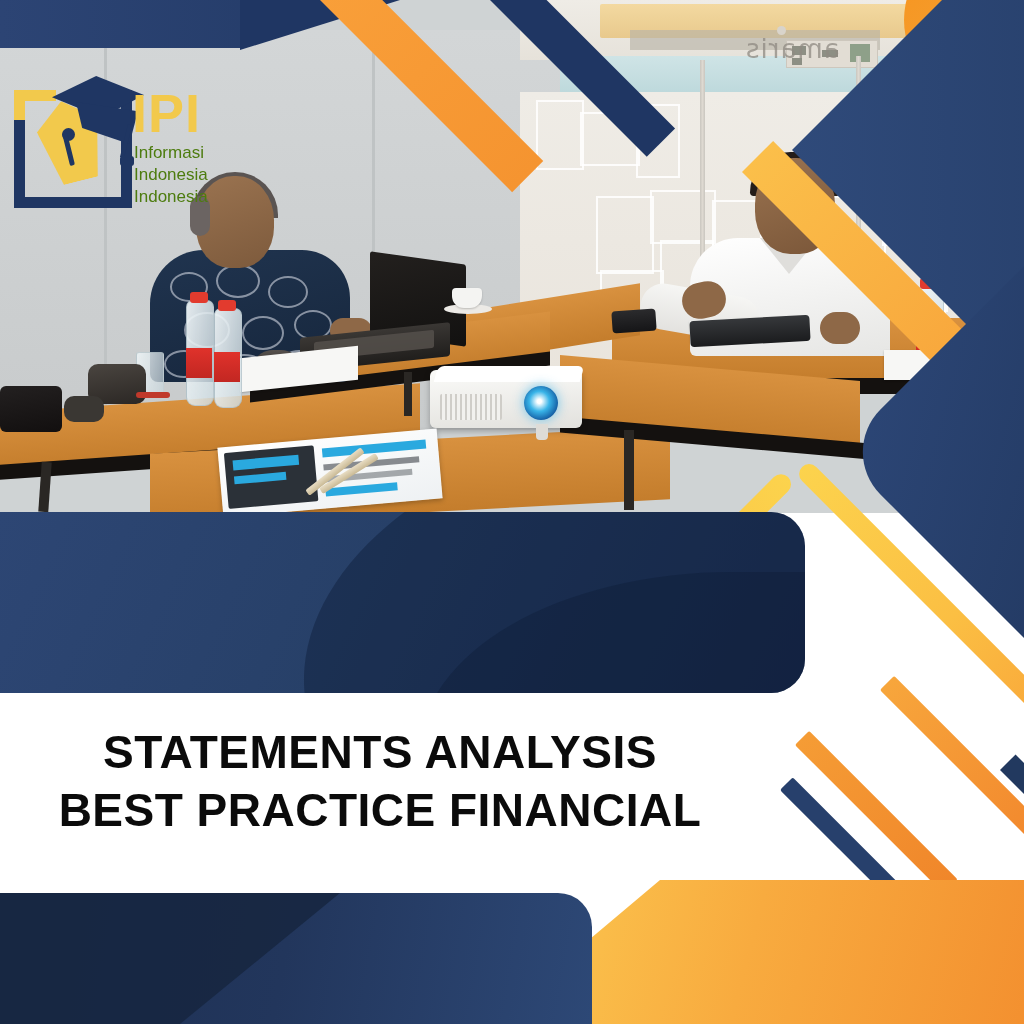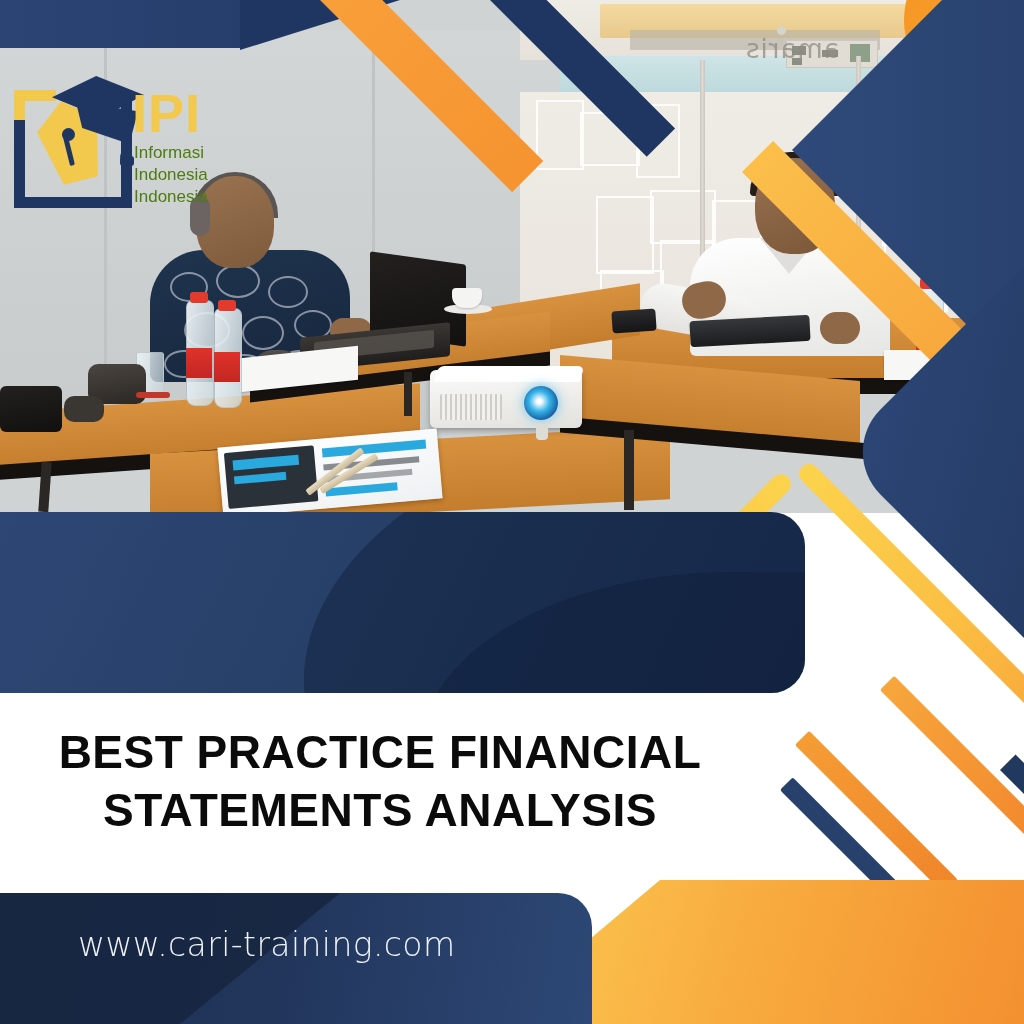--- a/index.html
+++ b/index.html
@@ -280,34 +280,33 @@
   <div class="right-navy-round"></div>
   <div class="yellow-rail"></div>
   <div class="yellow-rail-elbow"></div>
 
   <div class="training-band">
     <div class="band-swoosh"></div>
     <div class="band-swoosh2"></div>
   </div>
 
   <div class="title-wrap">
+    <div class="title-line">STATEMENTS ANALYSIS</div>
     <div class="title-line">BEST PRACTICE FINANCIAL</div>
-    <div class="title-line">STATEMENTS ANALYSIS</div>
   </div>
 
   <div class="bar bar-orange-1"></div>
   <div class="bar bar-navy-1"></div>
   <div class="bar bar-orange-2"></div>
 
   <div class="bottom-orange-real"></div>
   <div class="bottom-stripe-navy"></div>
 
   <div class="footer-band"></div>
   <div class="footer-diag"></div>
-  <div class="footer-url">www.cari-training.com</div>
 
   <div class="logo">
     <div class="logo-frame"></div>
     <div class="logo-frame-topbar"></div>
     <div class="logo-frame-topbar2"></div>
     <div class="logo-nib"></div>
     <div class="logo-nib-hole"></div>
     <div class="logo-nib-slit"></div>
     <div class="logo-cap"></div>
     <div class="logo-cap2"></div>

